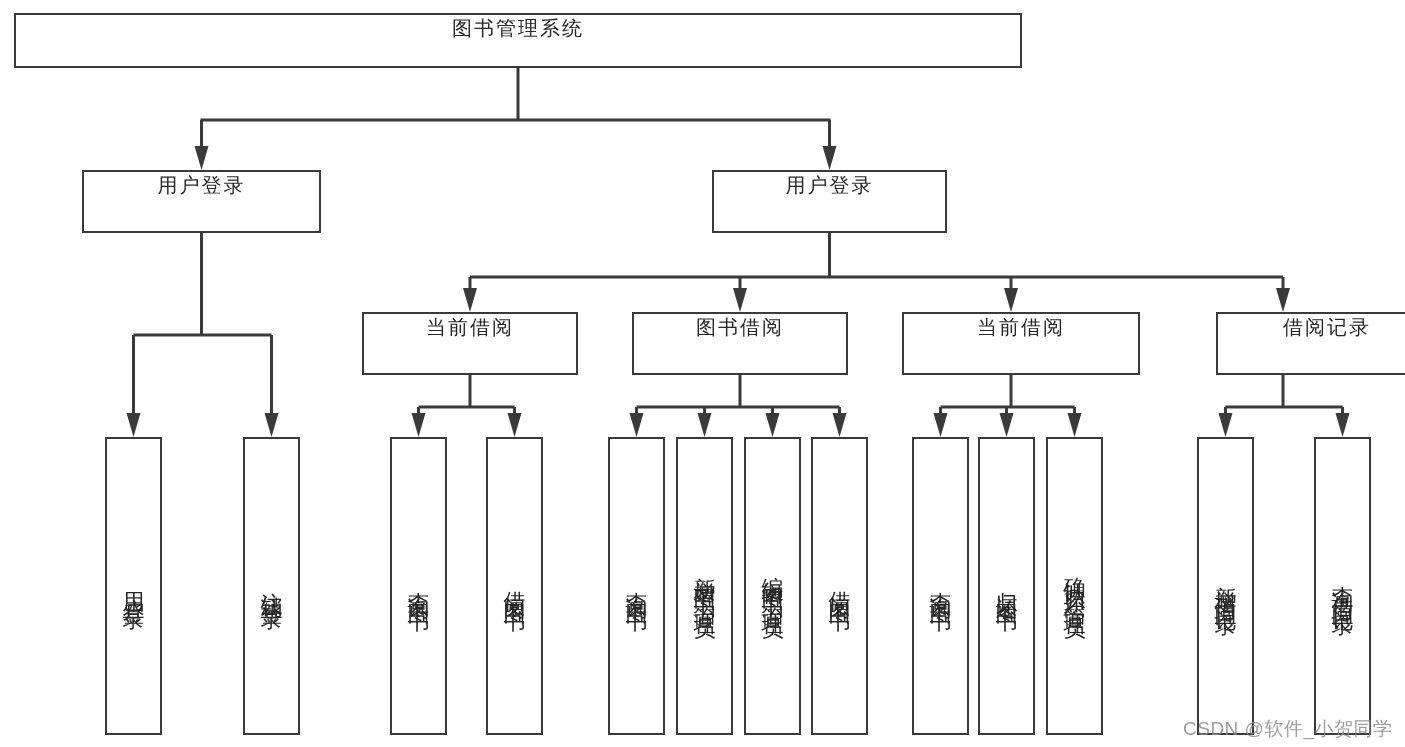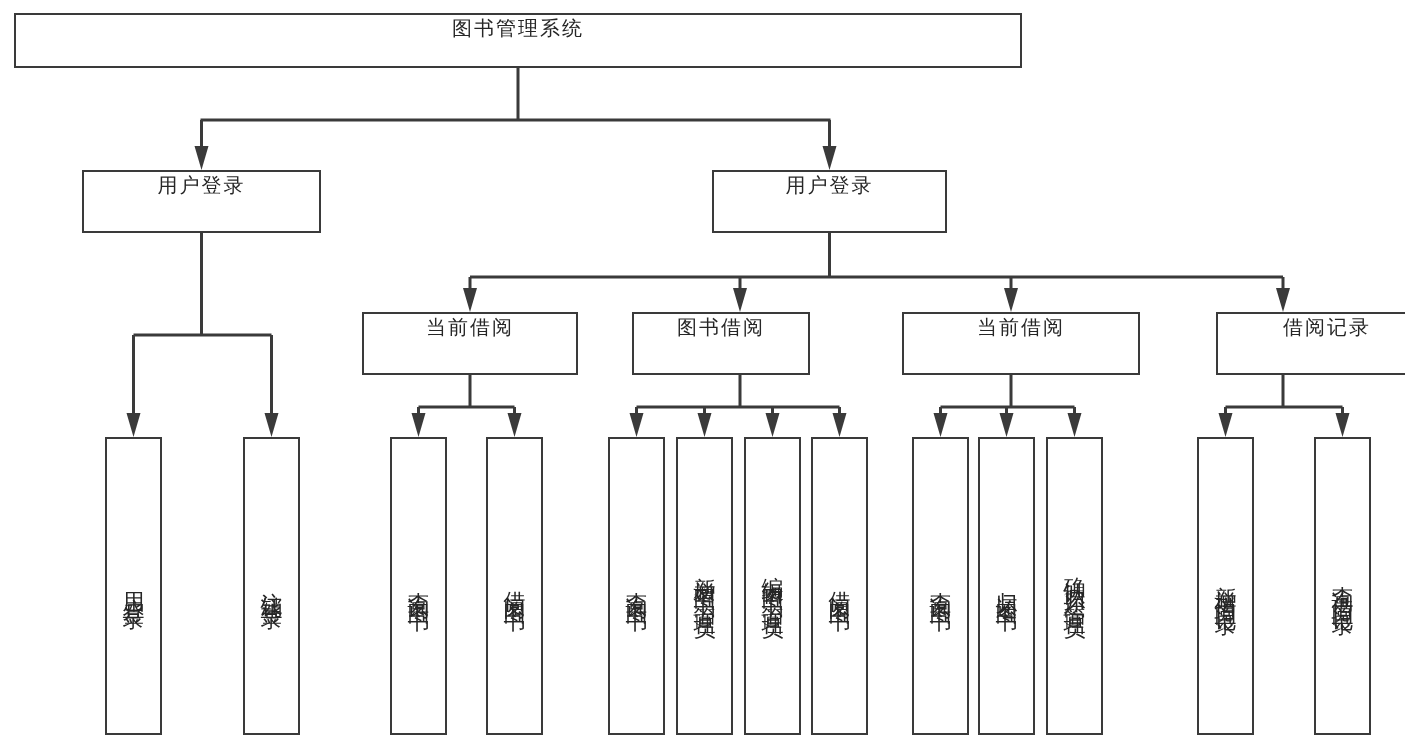--- a/index.html
+++ b/index.html
@@ -103,21 +103,21 @@
   <div class="node" style="left:82px;top:170px;width:239px;height:63px;">
     <span>用户登录</span>
   </div>
   <div class="node" style="left:712px;top:170px;width:235px;height:63px;">
     <span>用户登录</span>
   </div>
 
   <div class="node" style="left:362px;top:312px;width:216px;height:63px;">
     <span>当前借阅</span>
   </div>
-  <div class="node" style="left:632px;top:312px;width:178px;height:63px;">
+  <div class="node" style="left:632px;top:312px;width:216px;height:63px;">
     <span>图书借阅</span>
   </div>
   <div class="node" style="left:902px;top:312px;width:238px;height:63px;">
     <span>当前借阅</span>
   </div>
   <div class="node" style="left:1216px;top:312px;width:222px;height:63px;">
     <span>借阅记录</span>
   </div>
 
   <div class="leaf" style="left:105px;">
@@ -153,14 +153,15 @@
   <div class="leaf" style="left:1046px;">
     <span class="vtext">确认归还（管理员）</span>
   </div>
   <div class="leaf" style="left:1197px;">
     <span class="vtext">新增借阅记录</span>
   </div>
   <div class="leaf" style="left:1314px;">
     <span class="vtext">查询借阅记录</span>
   </div>
 
+  <div class="watermark">CSDN @软件_小贺同学</div>
 
 </div>
 
 </body></html>

